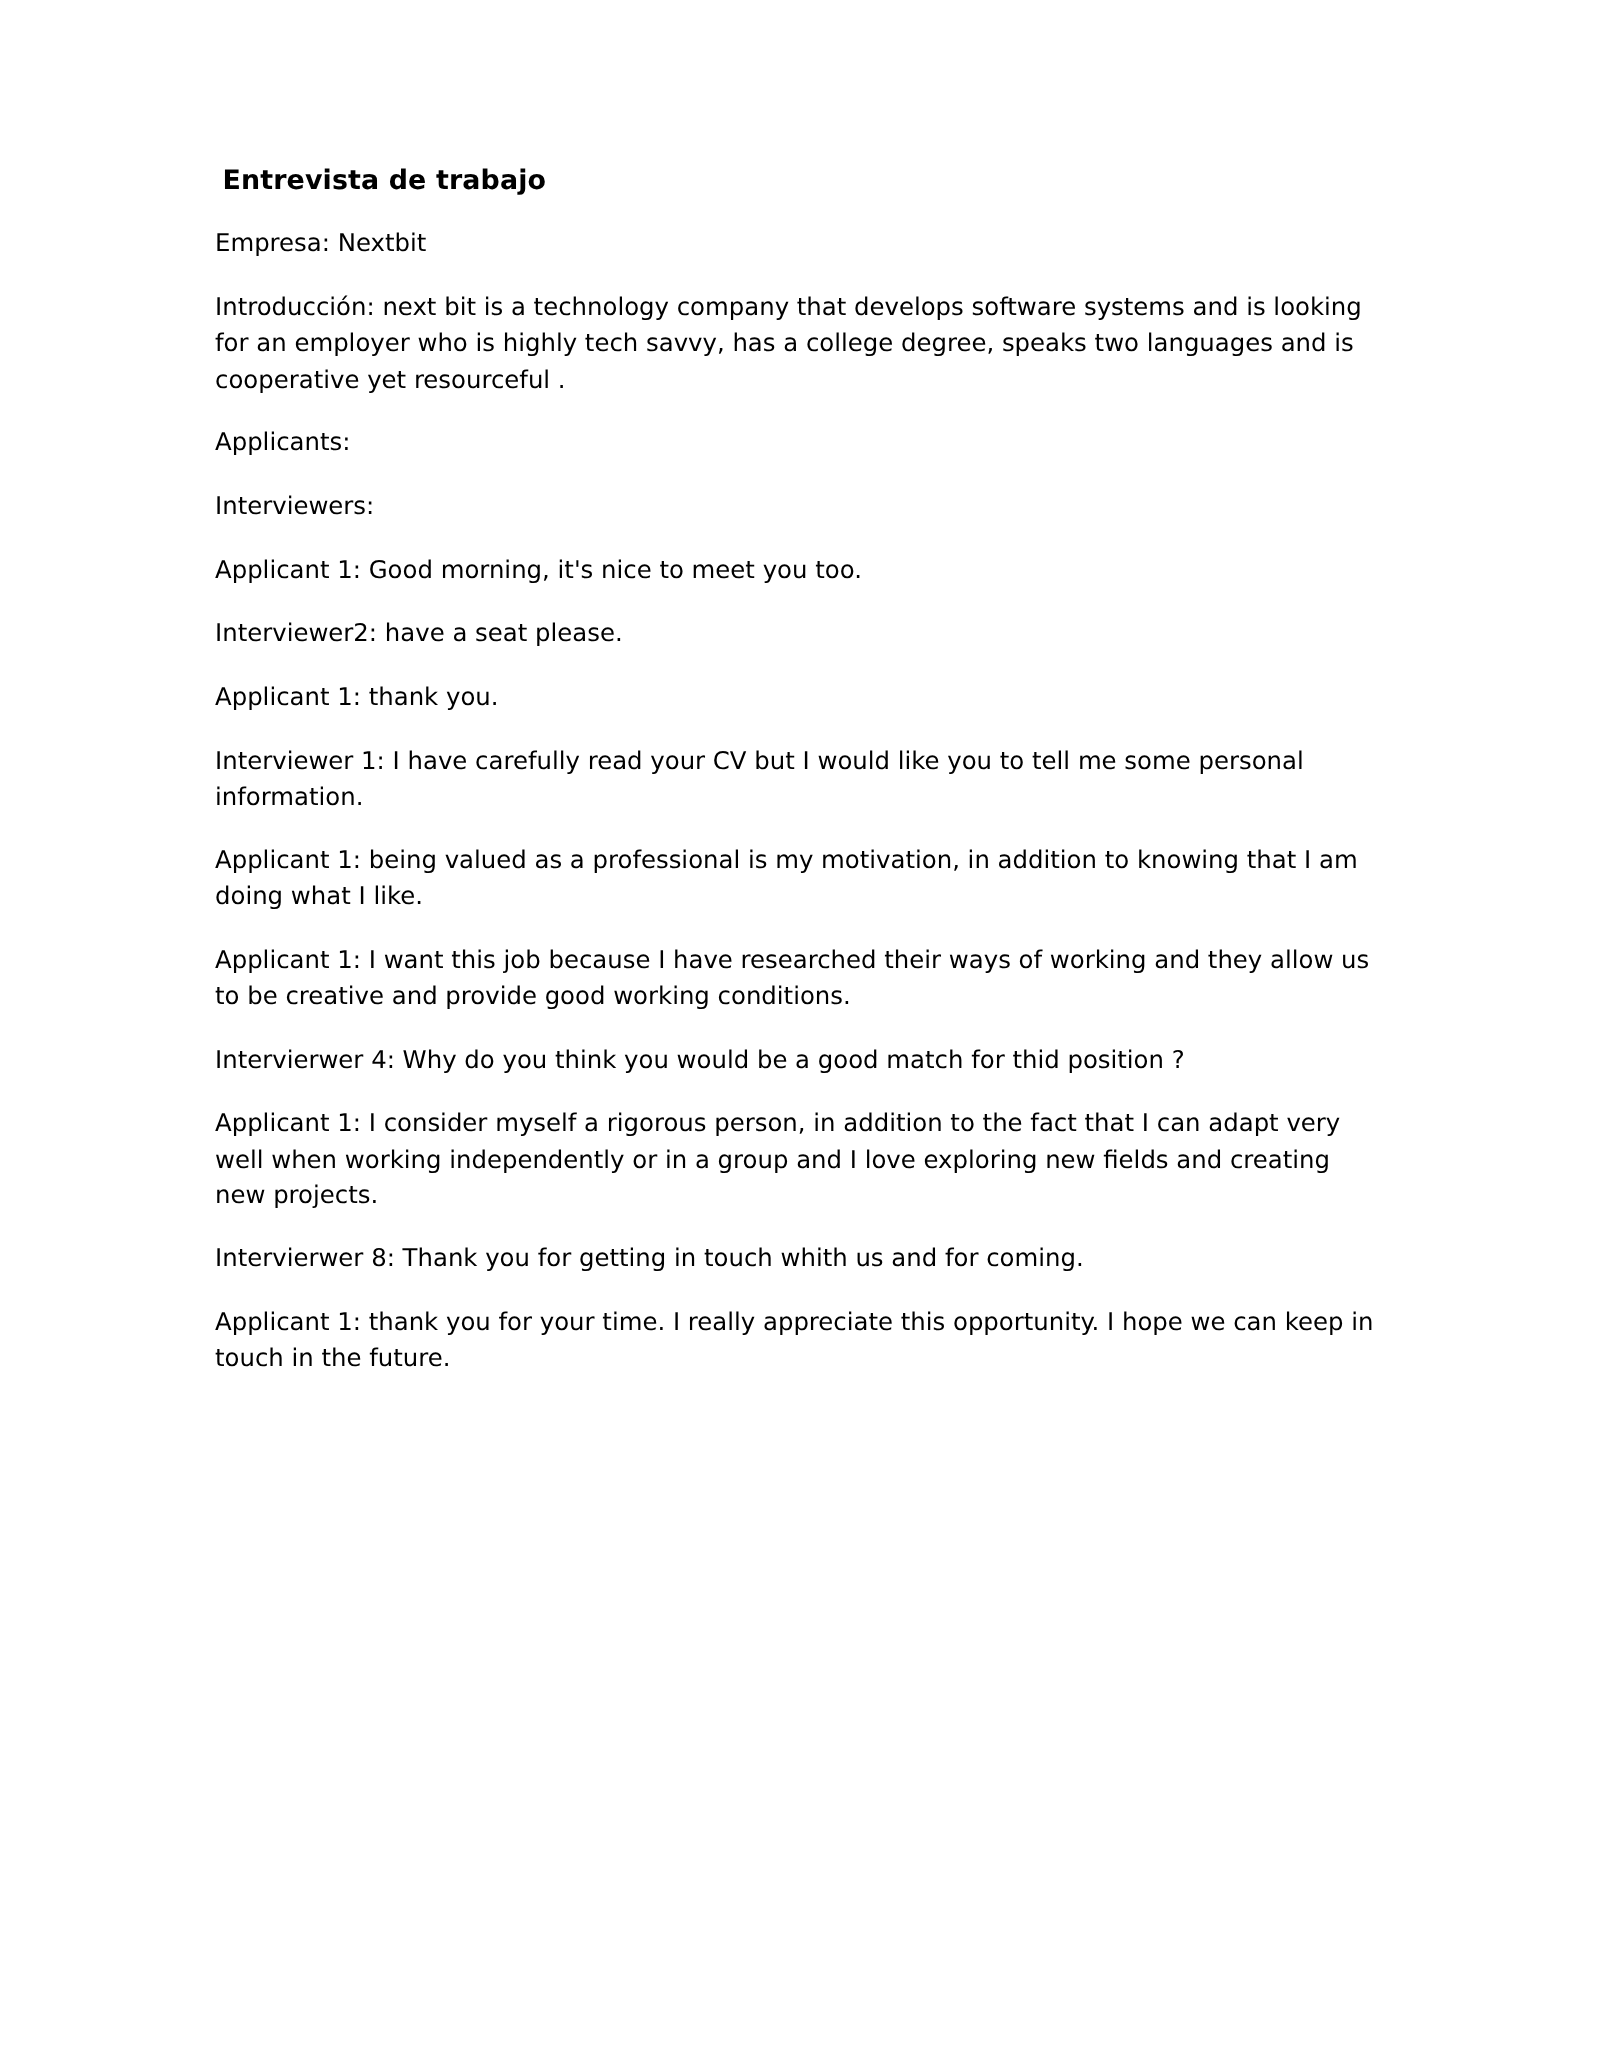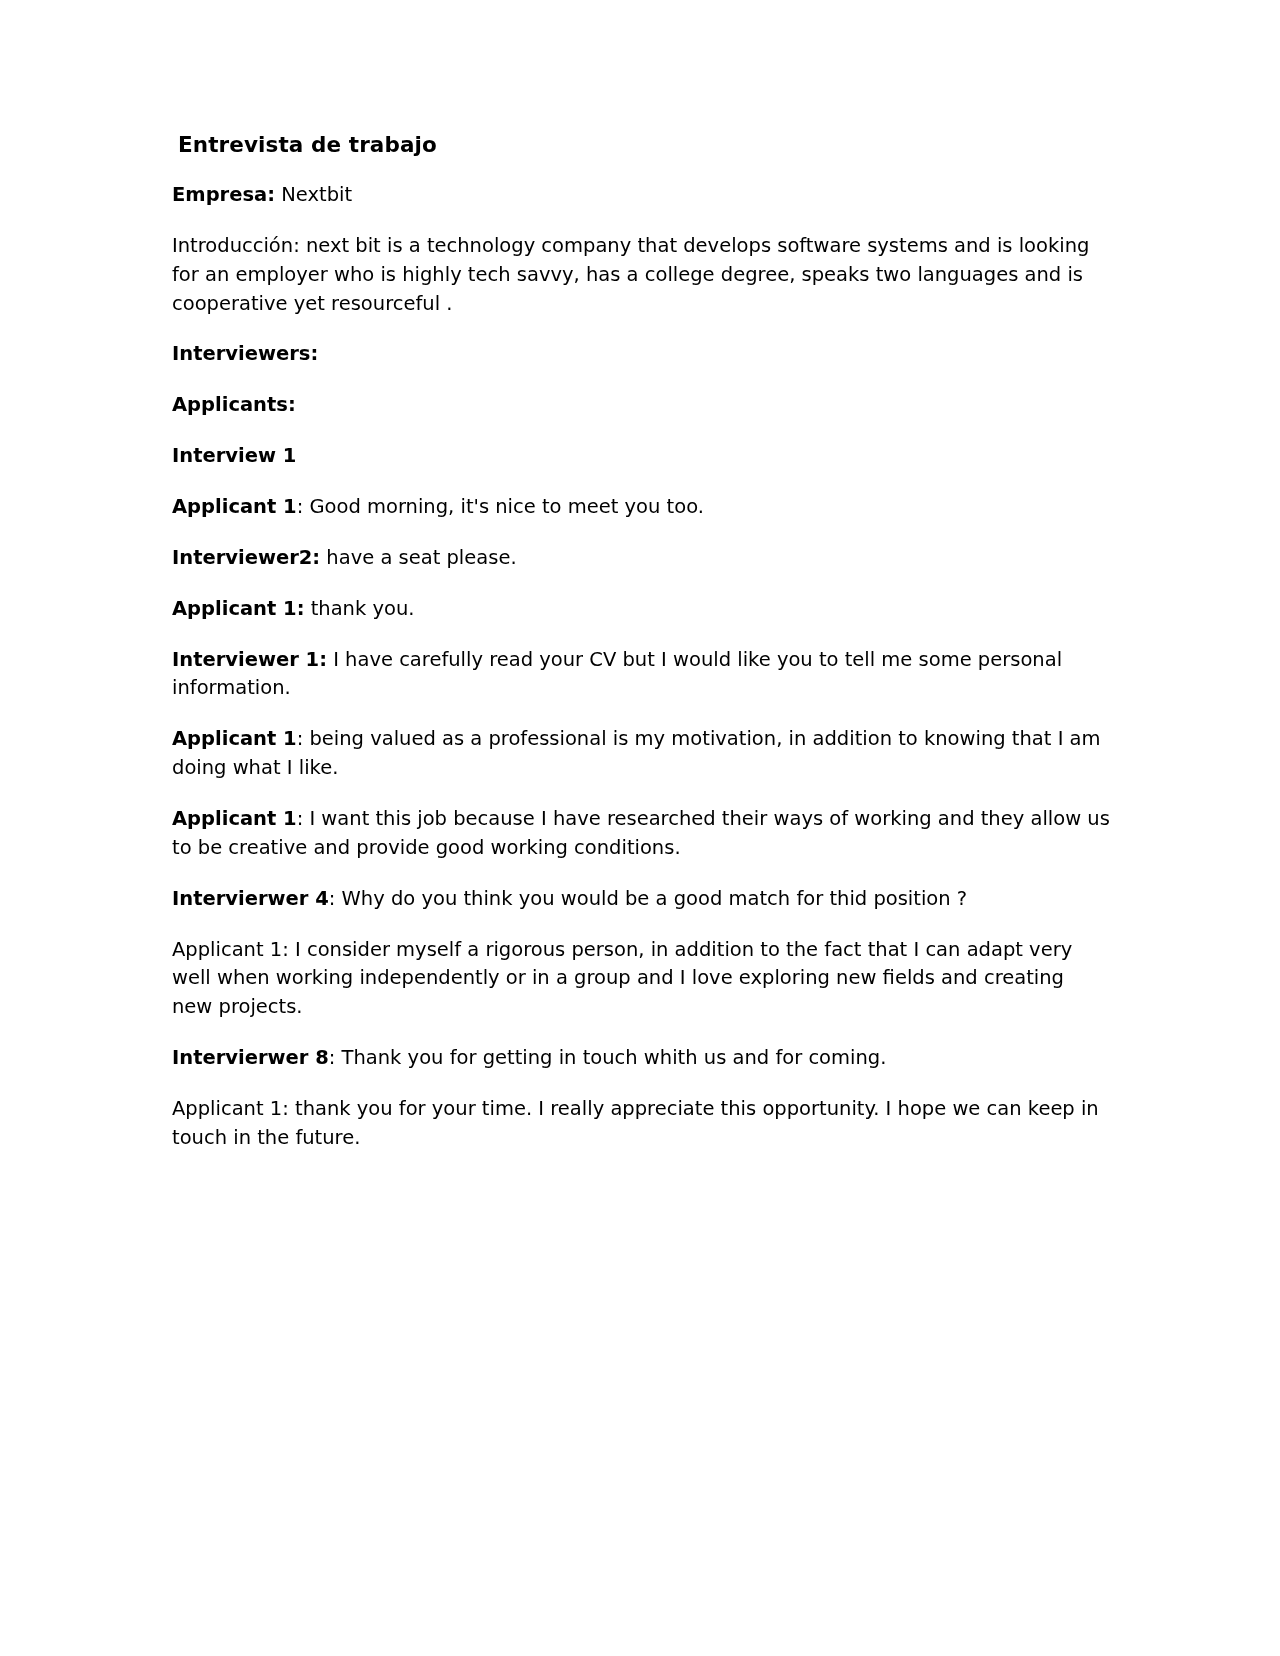--- a/index.html
+++ b/index.html
@@ -27,40 +27,39 @@
     margin: 0 0 22px 6px;
     letter-spacing: 0.1px;
   }
   .para {
     font-size: 19.5px;
     line-height: 1.48;
     margin: 0 0 22px 0;
     text-align: left;
   }
   .para .lead {
-    font-weight: bold;
+    font-weight: normal;
     text-align: center;
   }
 </style>
 </head>
 <body>
 
 <div class="page">
   <h1 class="doc-title">Entrevista de trabajo</h1>
   <div>
 
     <p class="para"><span class="lead">Empresa:</span><span>  Nextbit</span></p>
 
     <p class="para"><span class="lead"></span><span>Introducción: next bit is a technology company that develops software systems and is looking for an employer who is highly tech savvy, has a college degree, speaks two languages and is cooperative yet resourceful .</span></p>
 
+    <p class="para"><span class="lead">Applicants:</span><span></span></p>
+
     <p class="para"><span class="lead">Interviewers:</span><span></span></p>
 
-    <p class="para"><span class="lead">Applicants:</span><span></span></p>
-
-    <p class="para"><span class="lead">Interview 1</span><span></span></p>
 
 
     <p class="para"><span class="lead">Applicant 1</span><span>: Good morning, it's nice to meet you too.</span></p>
 
     <p class="para"><span class="lead">Interviewer2:</span><span> have a seat please.</span></p>
 
     <p class="para"><span class="lead">Applicant 1:</span><span> thank you.</span></p>
 
     <p class="para"><span class="lead">Interviewer 1:</span><span> I have carefully read your CV but I would like you to tell me some personal information.</span></p>
 

